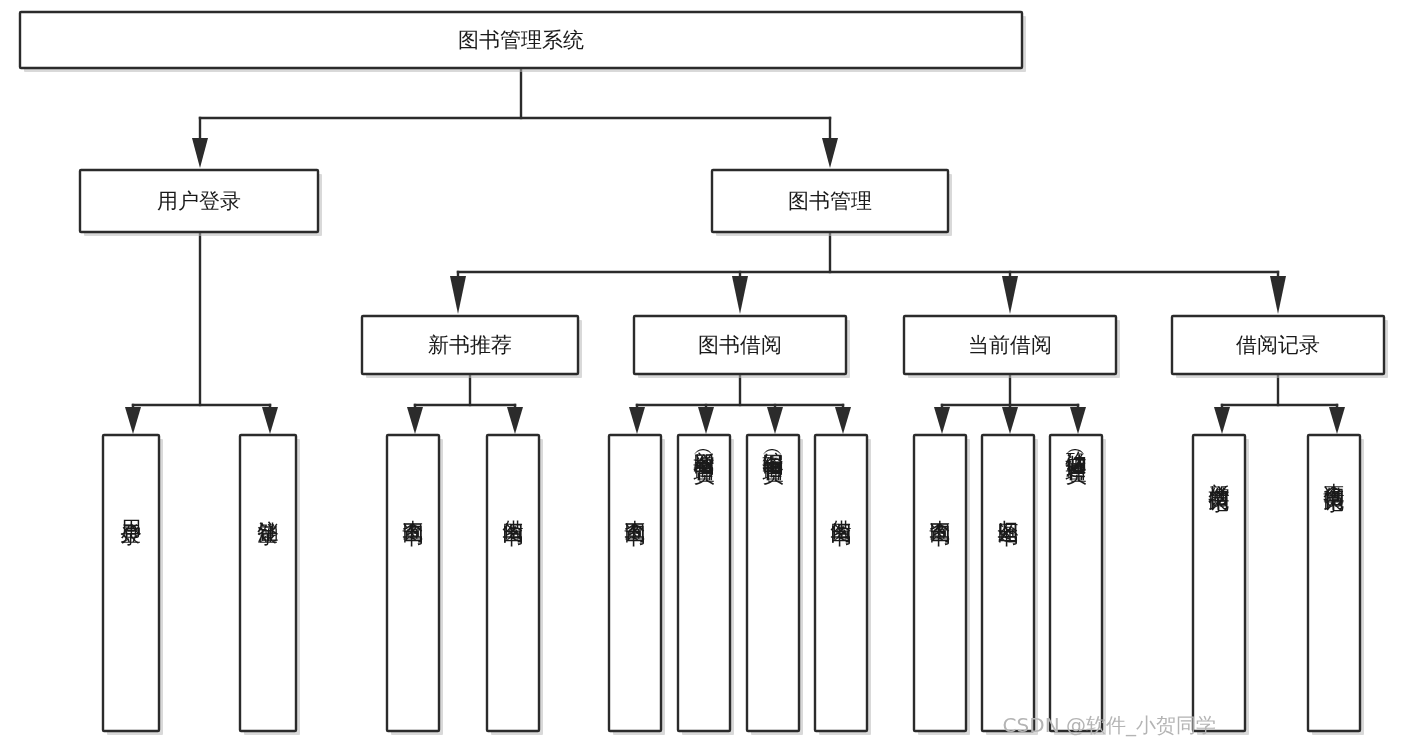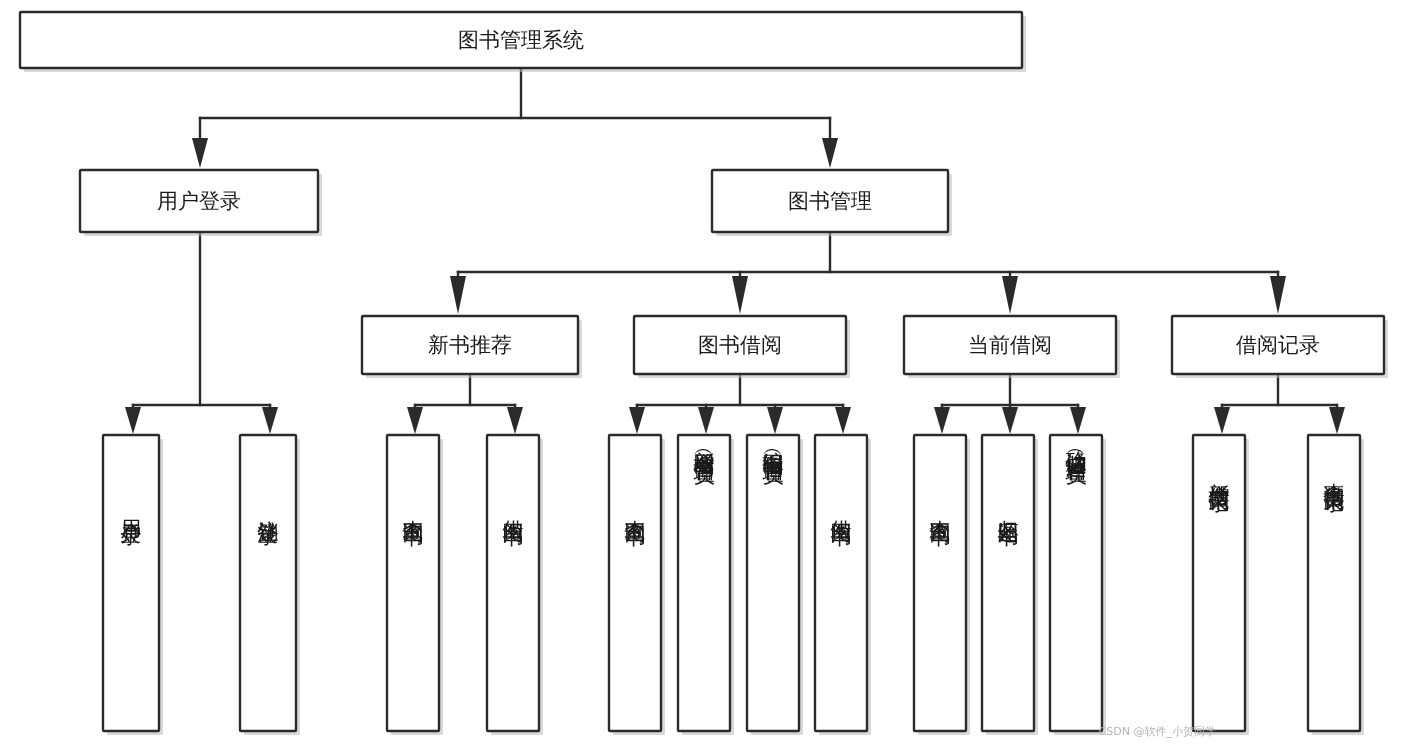--- a/index.html
+++ b/index.html
@@ -58,21 +58,21 @@
     writing-mode: vertical-rl;
     text-orientation: upright;
     text-anchor: middle;
     letter-spacing: 2px;
   }
   .watermark-text {
     position: absolute;
     right: 10px;
     bottom: 8px;
     font-family: "DejaVu Sans", "Liberation Sans", sans-serif;
-    font-size: 11px;
+    font-size: 20px;
     color: #b4b4b4;
     white-space: nowrap;
     pointer-events: none;
     user-select: none;
   }
 </style>
 </head>
 <body>
 
 <div id="diagram-root">

